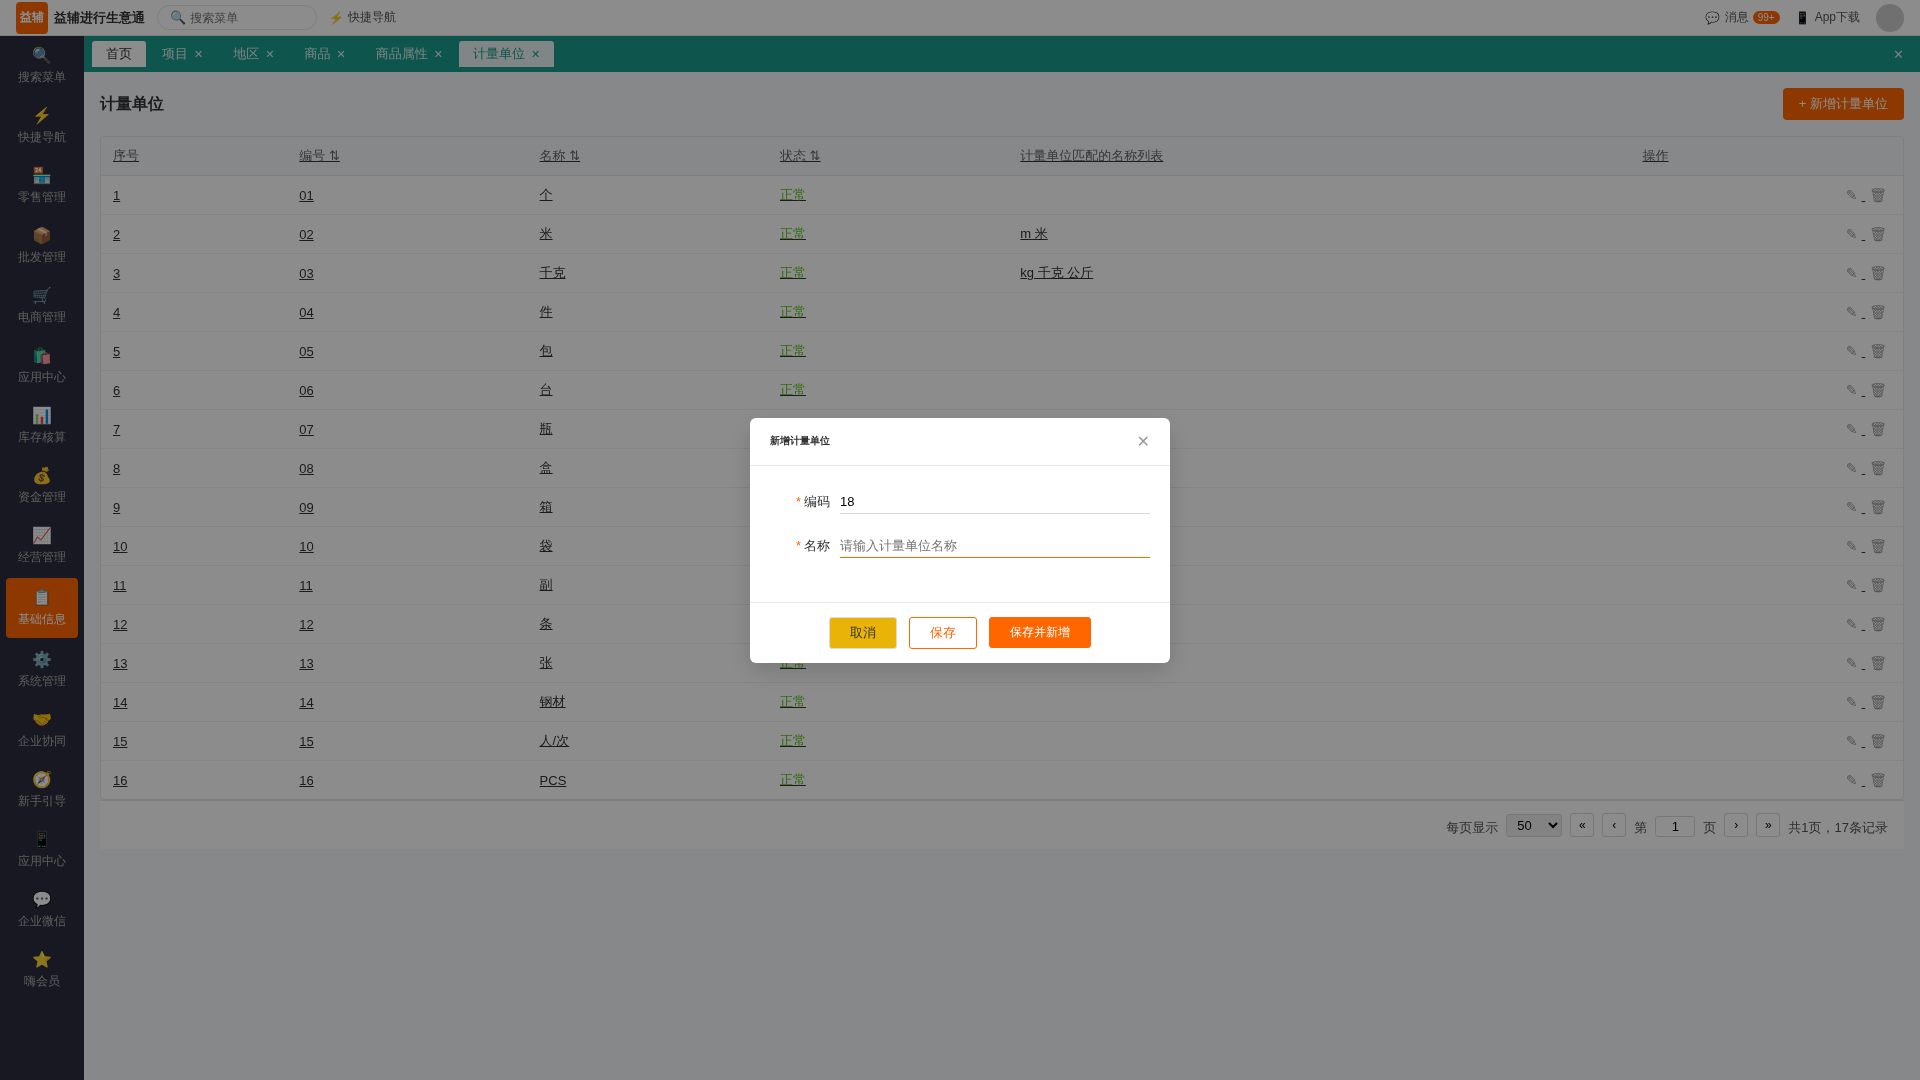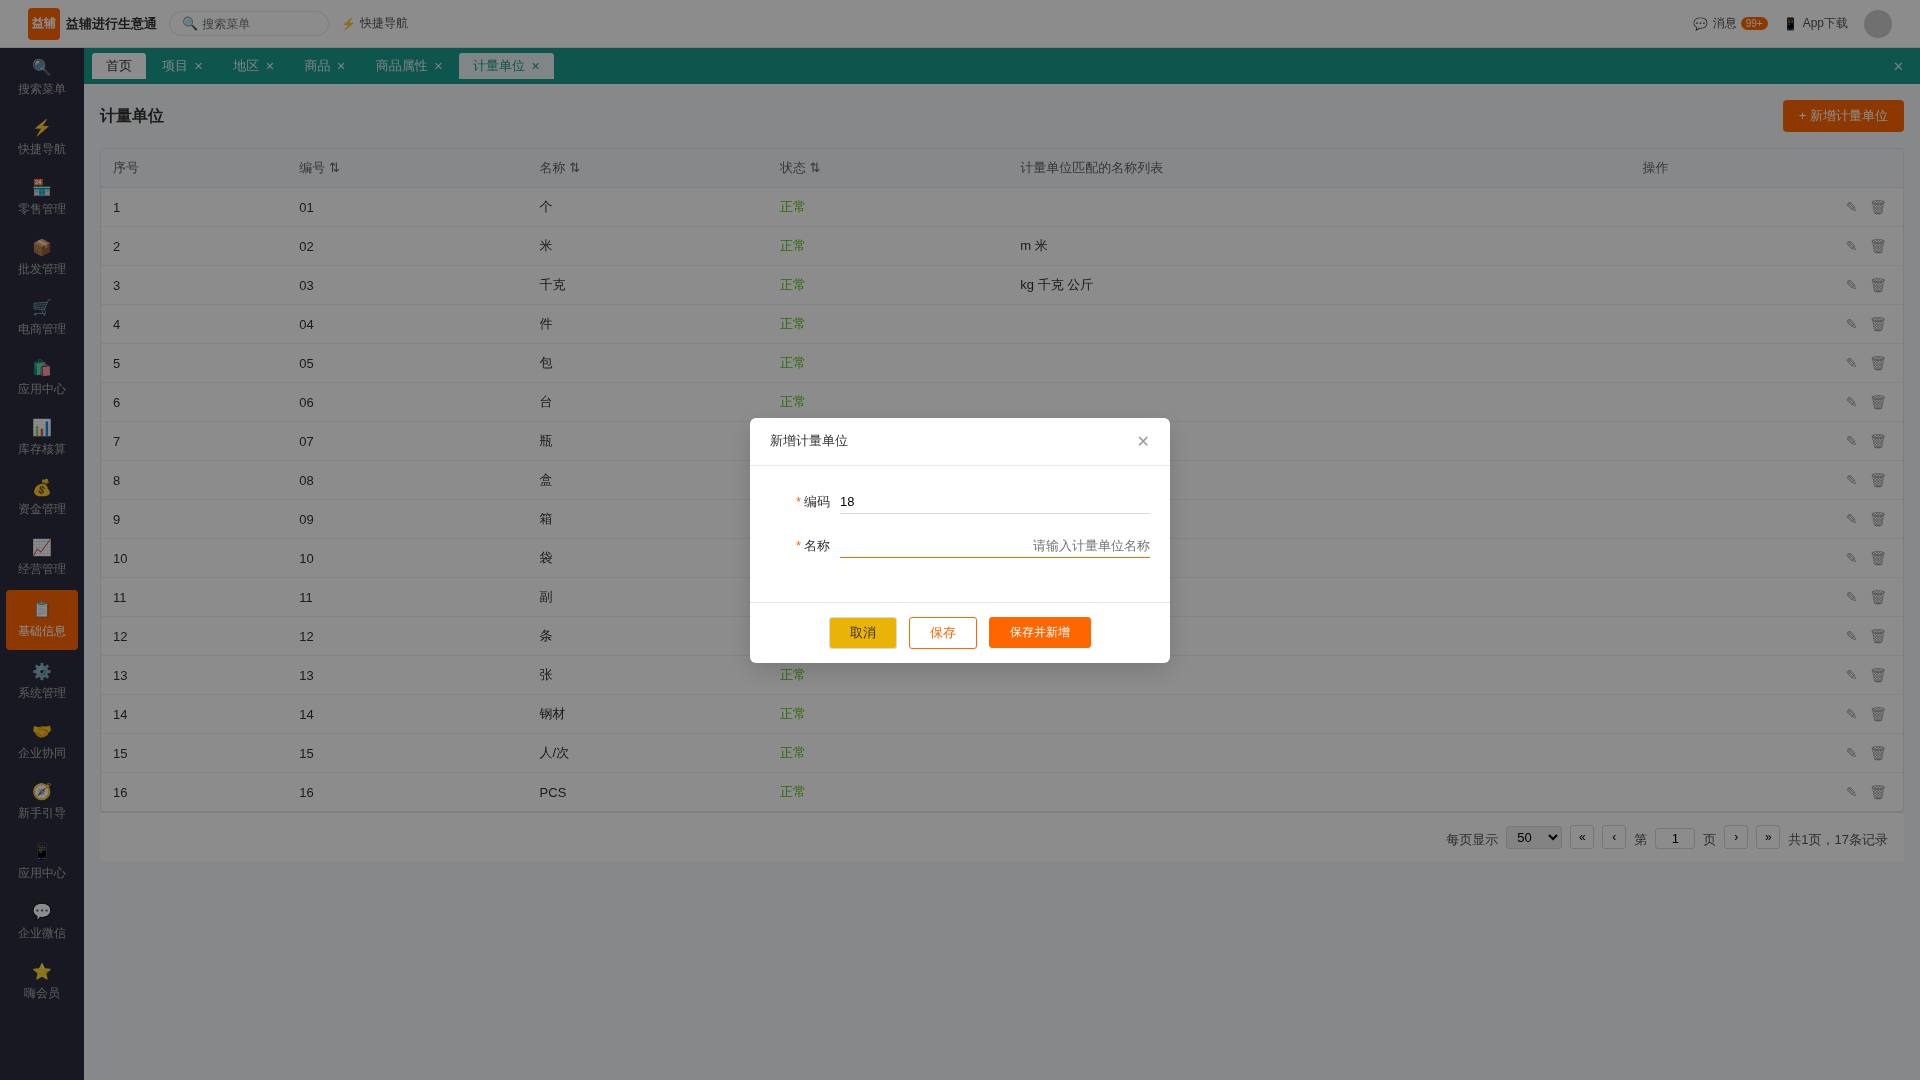--- a/index.html
+++ b/index.html
@@ -1,20 +1,20 @@
 <!DOCTYPE html>
 <html><head>
   <meta charset="utf-8">
   <style>
     * { box-sizing: border-box; margin: 0; padding: 0; }
     body { font-family: "Microsoft YaHei", "PingFang SC", sans-serif; font-size: 13px; background: #f0f2f5; color: #333; }
 
     
     .app-container { display: flex; flex-direction: column; height: 1080px; width: 1920px; }
-    .top-bar { height: 48px; background: #fff; display: flex; align-items: center; padding: 0 28px; border-bottom: 1px solid #e8e8e8; justify-content: space-between; }
+    .top-bar { height: 36px; background: #fff; display: flex; align-items: center; padding: 0 16px; border-bottom: 1px solid #e8e8e8; justify-content: space-between; }
     .top-bar-left { display: flex; align-items: center; gap: 12px; }
     .logo-area { display: flex; align-items: center; gap: 6px; }
     .logo-icon { width: 32px; height: 32px; background: #f60; border-radius: 4px; display: flex; align-items: center; justify-content: center; color: #fff; font-weight: bold; font-size: 12px; }
     .logo-text { font-size: 13px; color: #333; font-weight: bold; }
     .top-bar-right { display: flex; align-items: center; gap: 16px; }
     .top-bar-btn { display: flex; align-items: center; gap: 4px; font-size: 12px; color: #555; cursor: pointer; }
     .badge { background: #f60; color: #fff; border-radius: 8px; padding: 1px 5px; font-size: 10px; }
     .avatar { width: 28px; height: 28px; background: #ccc; border-radius: 50%; }
 
     .main-layout { display: flex; flex: 1; overflow: hidden; }
@@ -35,49 +35,49 @@
     .tab-close { font-size: 11px; color: inherit; line-height: 1; }
 
     
     .page-content { flex: 1; background: #f5f7fa; padding: 16px; overflow-y: auto; position: relative; }
     .page-header { display: flex; align-items: center; justify-content: space-between; margin-bottom: 16px; }
     .page-title { font-size: 16px; font-weight: bold; color: #333; }
     .add-btn { background: #f60; color: #fff; border: none; padding: 7px 16px; border-radius: 4px; font-size: 13px; cursor: pointer; }
 
     
     .table-wrap { background: #fff; border-radius: 4px; overflow: hidden; border: 1px solid #e8e8e8; }
-    table { width: 100%; border-collapse: collapse; }
+    table { width: 100%; border-collapse: collapse; text-decoration: underline; }
     thead tr { background: #f5f7fa; }
     th { padding: 10px 12px; text-align: left; font-size: 13px; color: #666; font-weight: normal; border-bottom: 1px solid #e8e8e8; white-space: nowrap; }
     td { padding: 9px 12px; font-size: 13px; color: #333; border-bottom: 1px solid #f0f0f0; }
     tr:last-child td { border-bottom: none; }
     .status-normal { color: #52c41a; }
     .action-btn { background: none; border: none; cursor: pointer; color: #999; font-size: 14px; padding: 2px 4px; }
 
     
     .pagination { display: flex; align-items: flex-end; justify-content: flex-end; padding: 12px 16px; background: #fff; border-top: 1px solid #e8e8e8; gap: 8px; font-size: 13px; color: #555; }
     .page-size-select { border: 1px solid #d9d9d9; border-radius: 3px; padding: 2px 6px; font-size: 13px; }
     .page-btn { border: 1px solid #d9d9d9; background: #fff; border-radius: 3px; width: 24px; height: 24px; display: flex; align-items: center; justify-content: center; cursor: pointer; font-size: 12px; }
     .page-btn:disabled { color: #ccc; cursor: not-allowed; }
     .page-input { border: 1px solid #d9d9d9; border-radius: 3px; width: 40px; text-align: center; padding: 2px 4px; font-size: 13px; }
 
     
     .overlay { position: fixed; top: 0; left: 0; width: 100%; height: 100%; background: rgba(0,0,0,0.45); z-index: 100; display: flex; align-items: center; justify-content: center; }
 
     
     .modal { background: #fff; border-radius: 6px; width: 420px; box-shadow: 0 8px 24px rgba(0,0,0,0.15); }
     .modal-header { display: flex; align-items: center; justify-content: space-between; padding: 14px 20px; border-bottom: 1px solid #e8e8e8; }
-    .modal-title { font-size: 13px; font-weight: normal; color: #333; }
+    .modal-title { font-size: 10px; font-weight: bold; color: #333; }
     .modal-close { background: none; border: none; font-size: 16px; cursor: pointer; color: #999; }
     .modal-body { padding: 24px 20px; }
     .form-row { display: flex; align-items: center; margin-bottom: 20px; }
     .form-label { width: 60px; text-align: right; font-size: 13px; color: #333; margin-right: 10px; }
     .form-label.required::before { content: '*'; color: #f60; margin-right: 3px; }
     .form-input { flex: 1; border: none; border-bottom: 1px solid #d9d9d9; padding: 4px 0; font-size: 13px; outline: none; }
-    .form-input.focused { border-bottom-color: #f60; text-align: right; }
+    .form-input.focused { border-bottom-color: #f60; }
     .modal-footer { display: flex; align-items: center; justify-content: center; gap: 12px; padding: 14px 20px; border-top: 1px solid #e8e8e8; }
     .btn-cancel { border: 1px solid #d9d9d9; background: #eab308; color: #333; padding: 6px 20px; border-radius: 3px; font-size: 13px; cursor: pointer; }
     .btn-save { border: 1px solid #d9d9d9; background: #fff; color: #f60; border-color: #f60; padding: 6px 20px; border-radius: 3px; font-size: 13px; cursor: pointer; }
     .btn-save-add { background: #f60; color: #fff; border: 1px solid #f60; padding: 6px 20px; border-radius: 3px; font-size: 12px; cursor: pointer; }
 
     
     .search-bar { display: flex; align-items: center; padding: 4px 12px; background: #fff; border: 1px solid #e8e8e8; border-radius: 20px; width: 160px; }
     .search-input { border: none; outline: none; font-size: 12px; width: 120px; }
   </style>
 </head>

